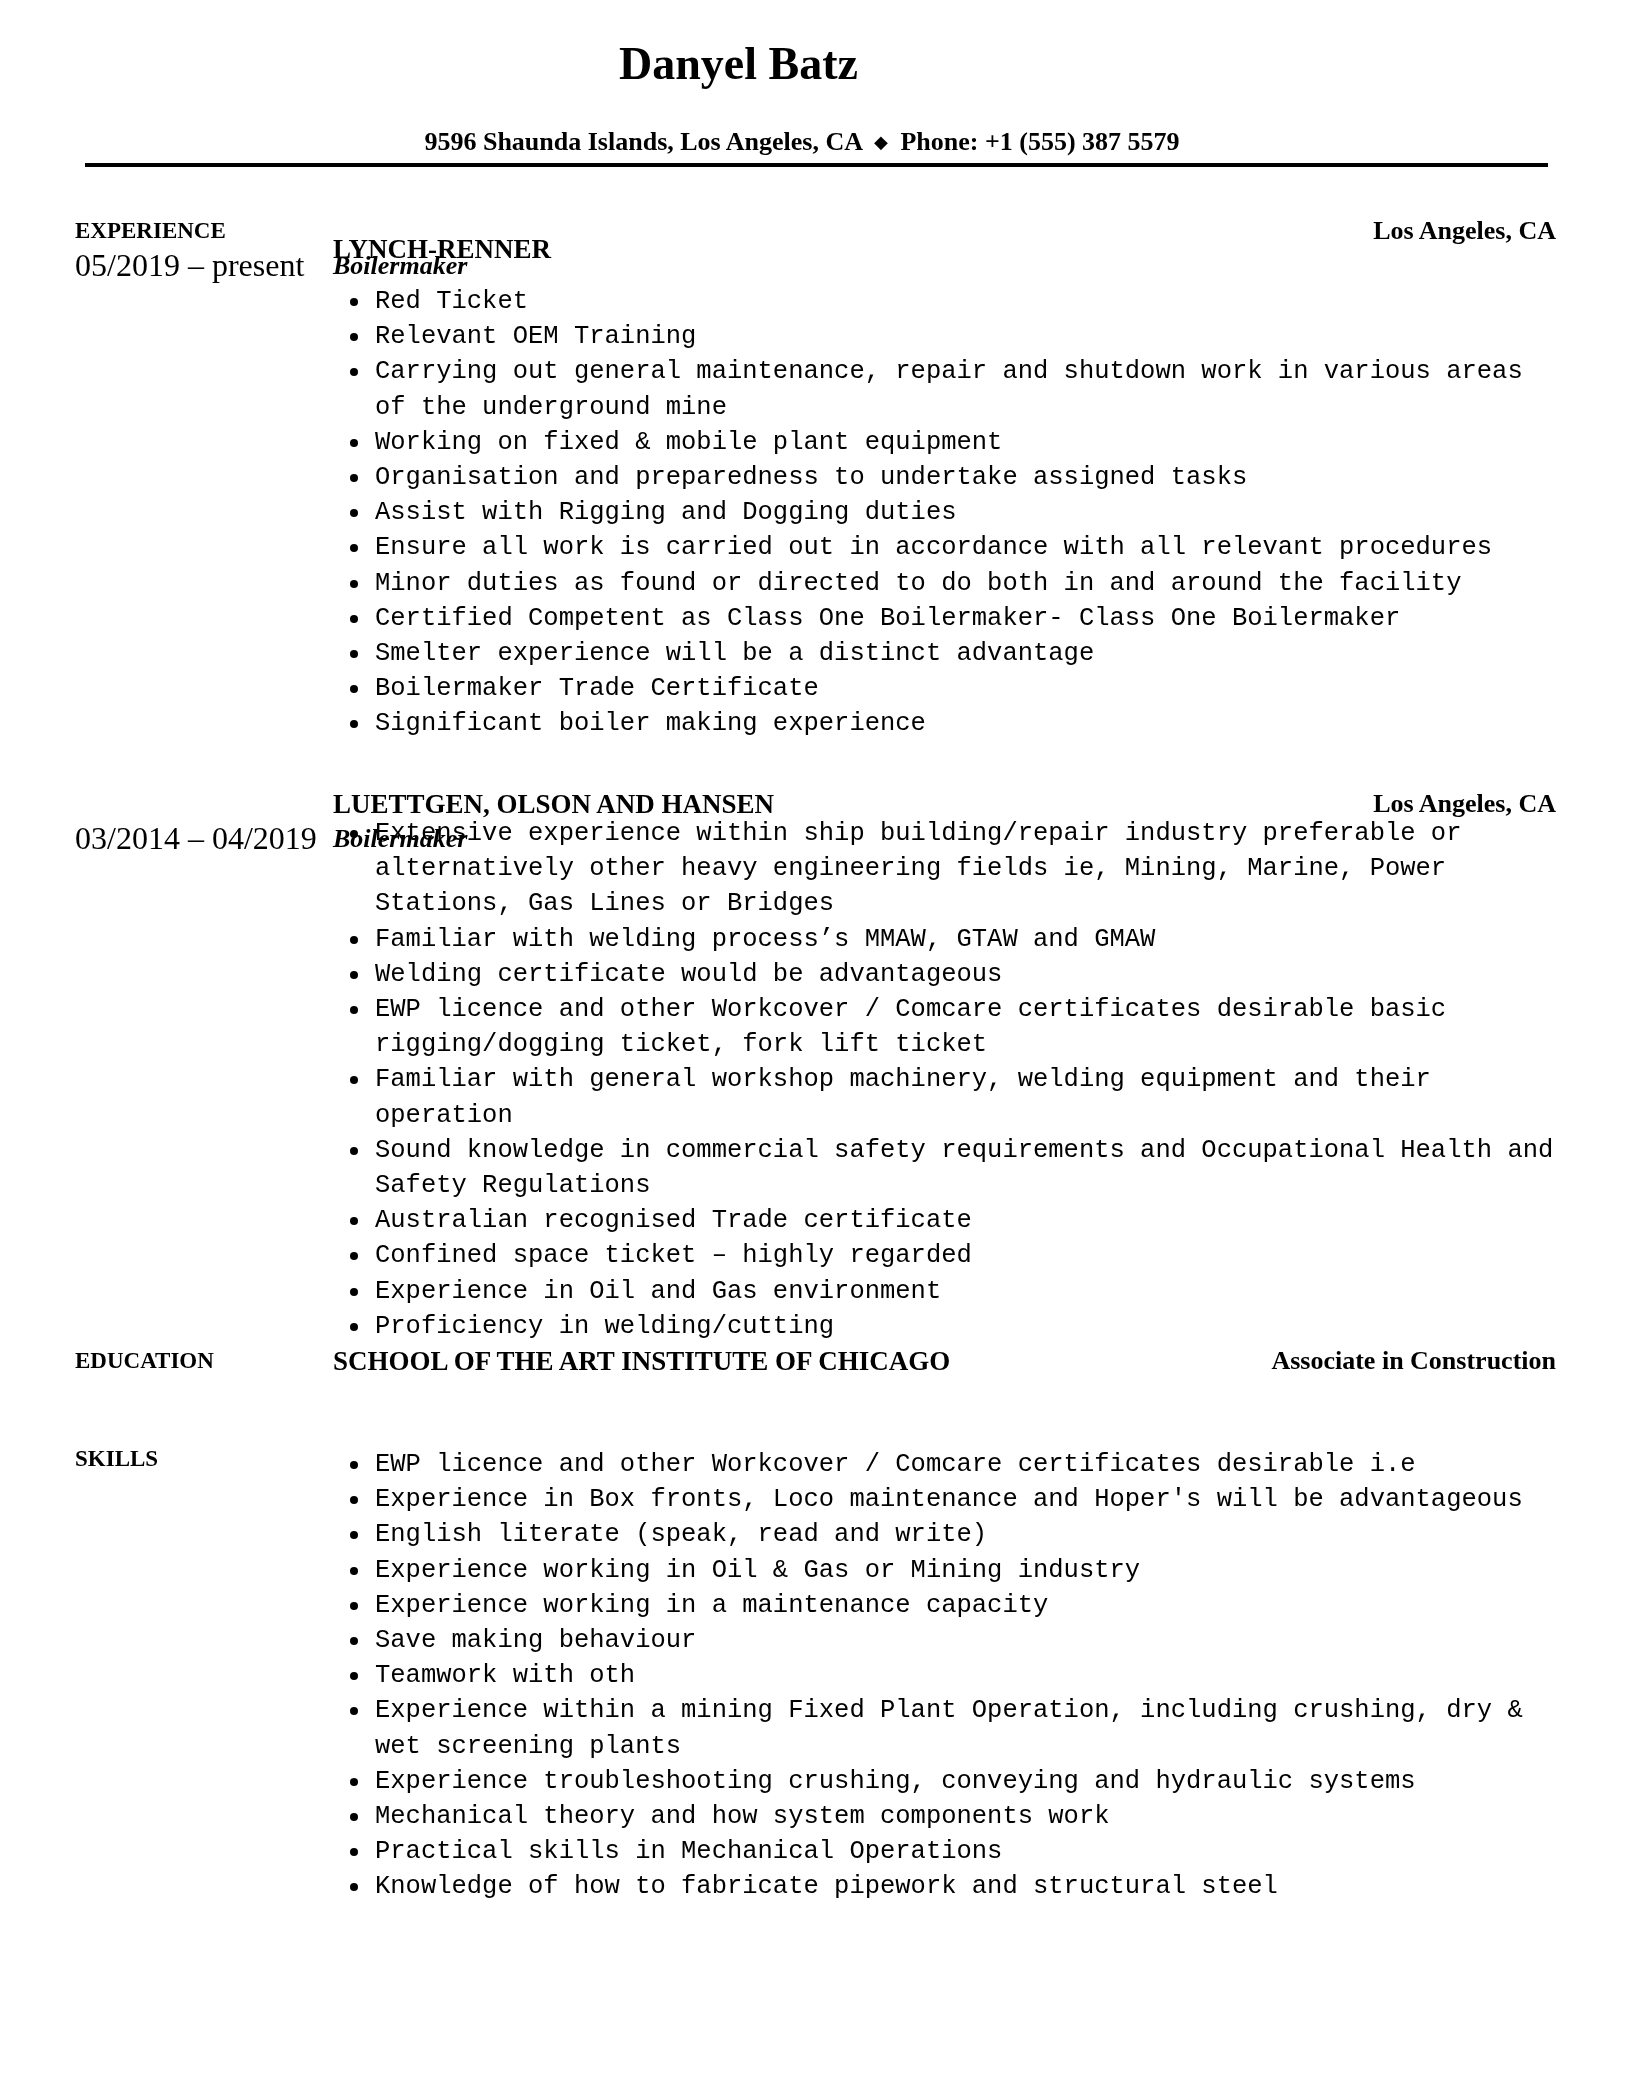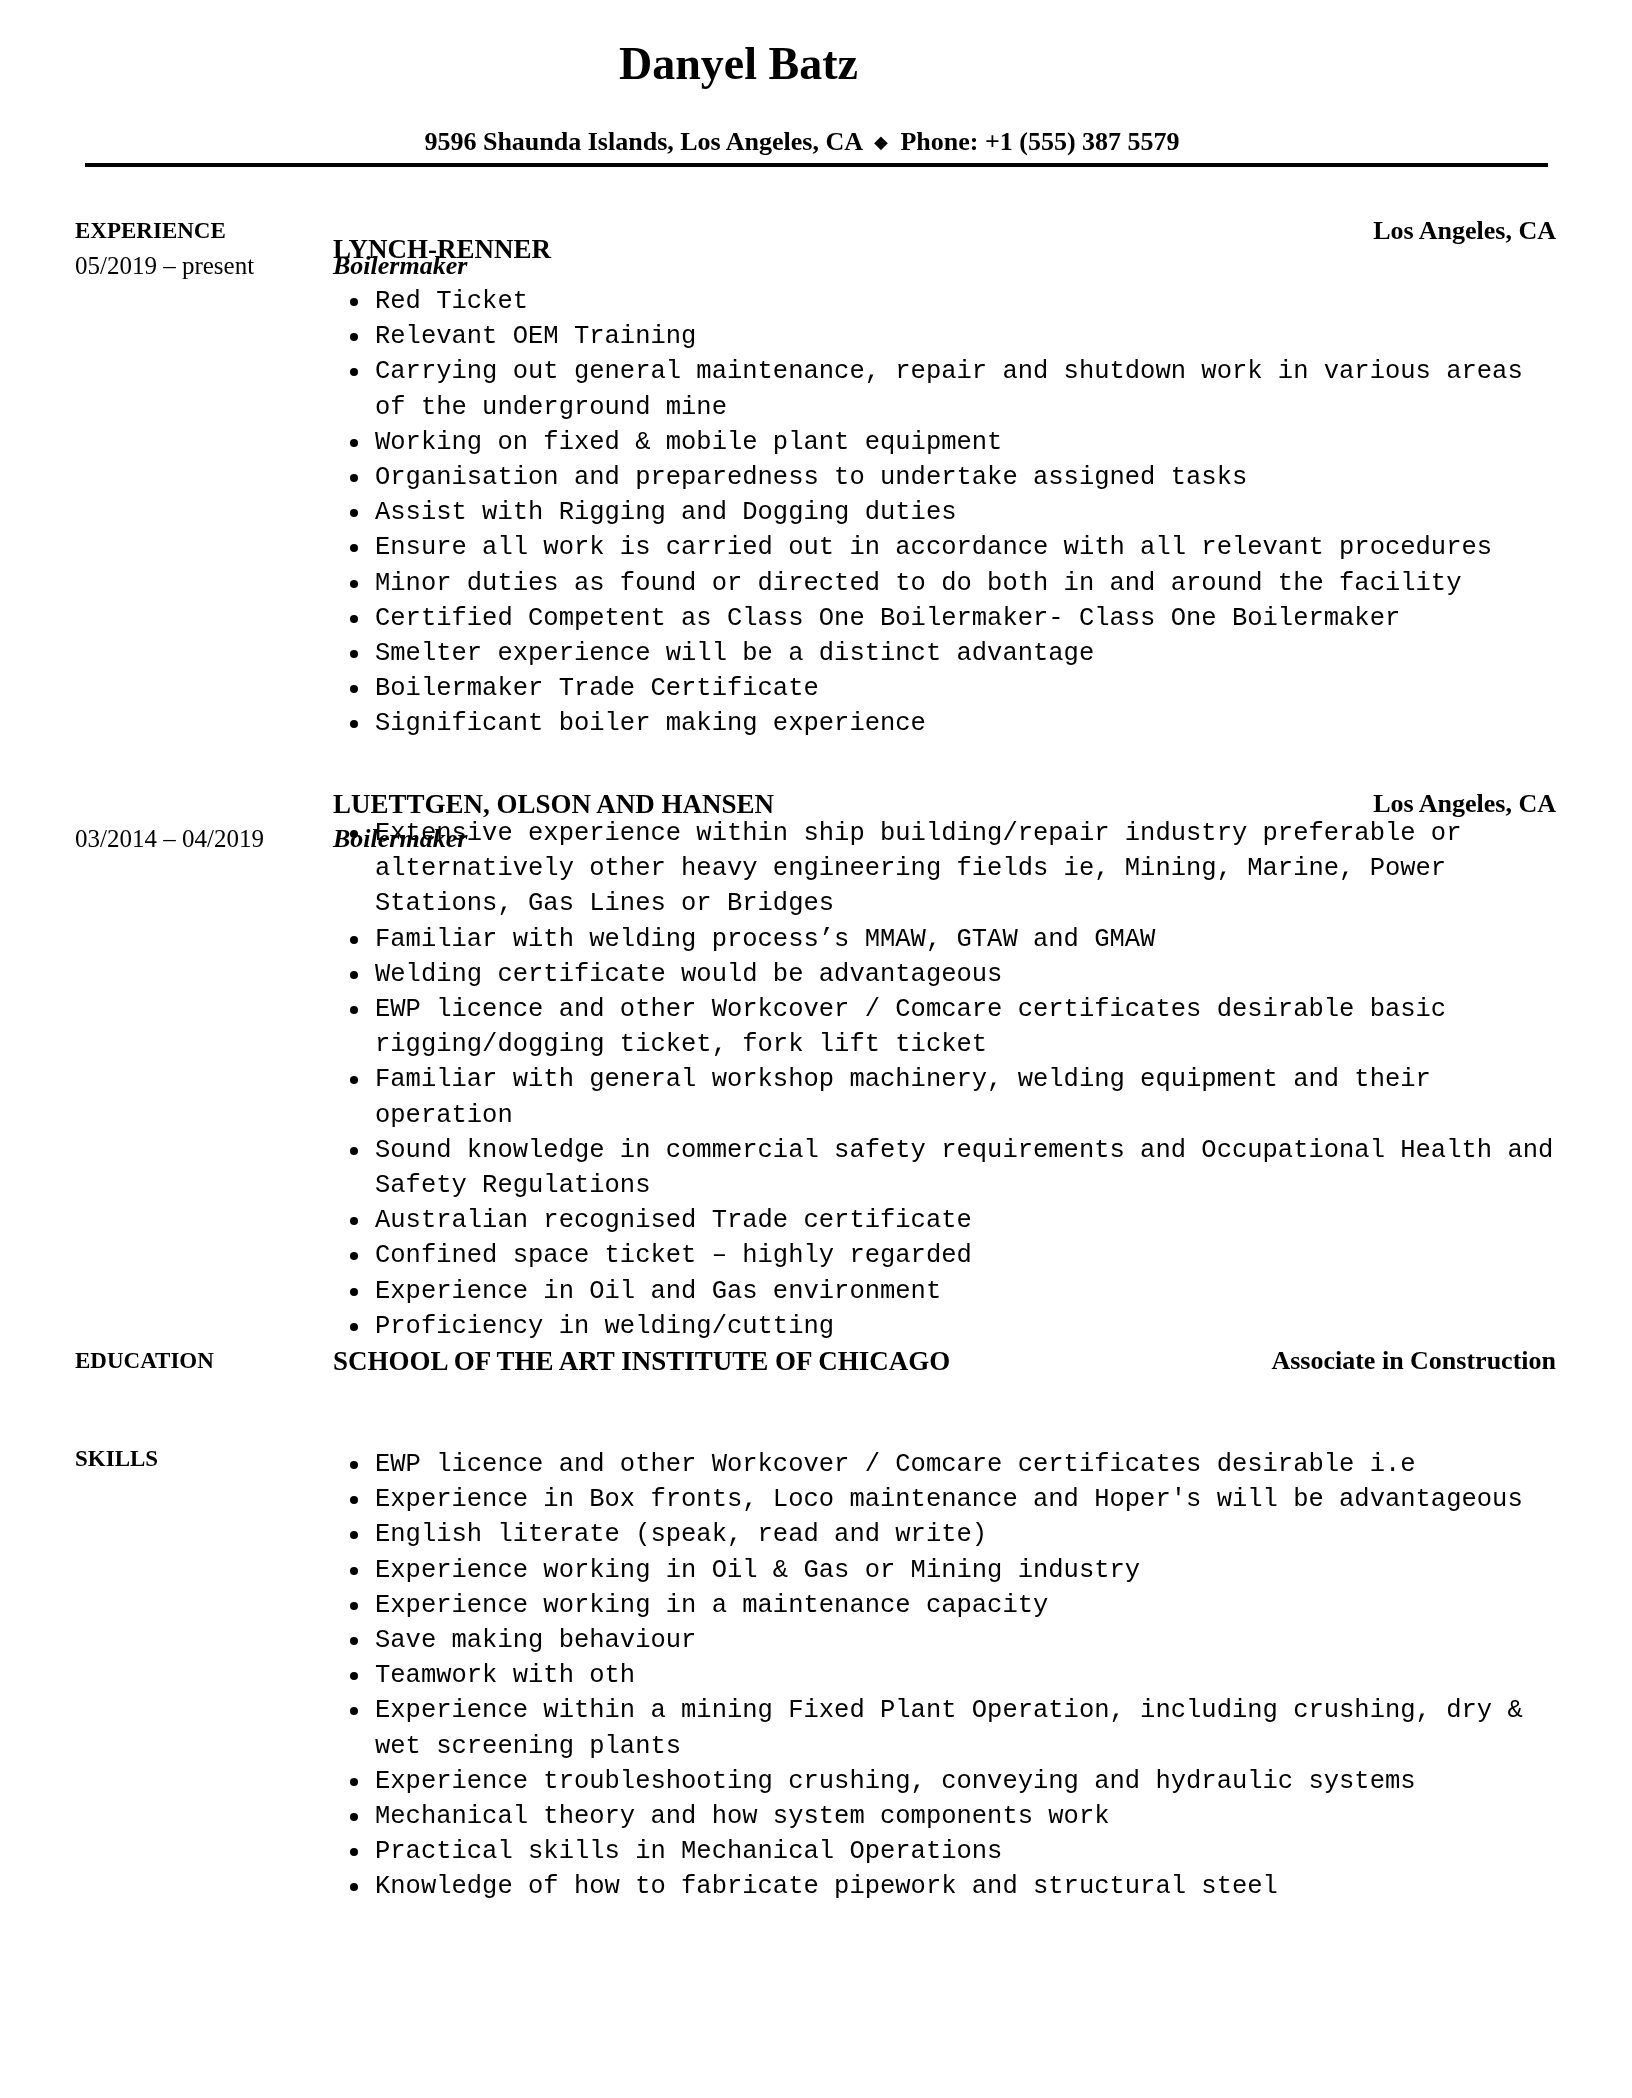--- a/index.html
+++ b/index.html
@@ -68,21 +68,21 @@
     .sec-label {
       position: absolute;
       left: 75px;
       font-size: 23px;
       font-weight: bold;
       line-height: 32px;
     }
     .date {
       position: absolute;
       left: 75px;
-      font-size: 25px;
+      font-size: 32px;
       line-height: 35px;
     }
     .org {
       position: absolute;
       left: 333px;
       font-size: 27px;
       font-weight: bold;
       line-height: 34px;
     }
     .loc {

